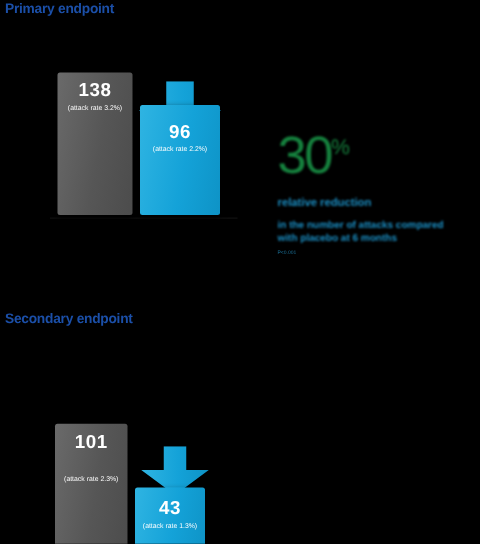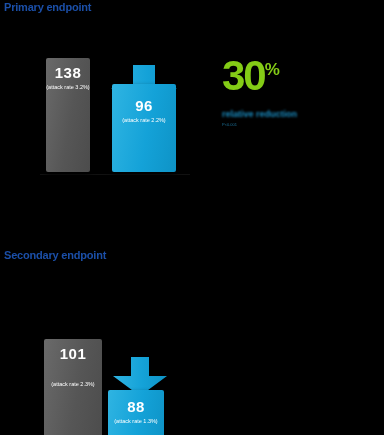--- a/index.html
+++ b/index.html
@@ -62,23 +62,24 @@
 
   
   .arrow{position:absolute;}
   .arrow svg{display:block;}
 
   
   .callout{position:absolute;}
   #call1{left:222px;top:56px;width:150px;}
 
   .pct{
-    font-size:42px;font-weight:bold;line-height:0.95;
-    color:#84cc16;letter-spacing:-2px;
+    font-size:42px;font-weight:normal;line-height:0.95;
+    color:#15803d;letter-spacing:-2px;
     filter:blur(0.7px);
+    margin-top:48px;
   }
   .pct sup{font-size:17px;vertical-align:super;letter-spacing:-1px;}
 
   .call-sub{
     font-size:9px;font-weight:bold;color:#1b8fc4;
     margin-top:13px;white-space:nowrap;
     filter:blur(0.8px);
   }
   .call-body{
     font-size:8px;font-weight:bold;color:#1b8fc4;
@@ -93,21 +94,21 @@
 </head>
 <body>
 
 <div class="section" id="sec1">
 
   <div class="sec-heading">Primary endpoint</div>
 
   <div class="bars" id="bars1">
     <div class="baseline"></div>
 
-    <div class="bar bar-gray" style="left:6px;width:44px;height:114px;">
+    <div class="bar bar-gray" style="left:6px;width:60px;height:114px;">
       <div class="bar-val">138</div>
       <div class="bar-sub">(attack rate 3.2%)</div>
     </div>
 
     <div class="arrow" style="left:68px;top:10px;width:72px;height:48px;">
       <svg width="72" height="48" viewBox="0 0 72 48">
         <defs>
           <linearGradient id="agrad1" x1="0" y1="0" x2="1" y2="0">
             <stop offset="0%" stop-color="#2fb4e2"></stop>
             <stop offset="55%" stop-color="#14a2d8"></stop>
@@ -122,20 +123,21 @@
       <div class="bar-val" style="margin-top:14px;">96</div>
       <div class="bar-sub">(attack rate 2.2%)</div>
     </div>
   </div>
 
   <div class="callout" id="call1">
     <div class="pct">
       <span>30</span><sup>%</sup>
     </div>
     <div class="call-sub">relative reduction</div>
+    <div class="call-body">in the number of attacks compared with placebo at 6 months</div>
     <div class="call-foot">P&lt;0.001</div>
   </div>
 </div>
 
 <div class="section" id="sec2">
 
   <div class="sec-heading">Secondary endpoint</div>
 
   <div class="bars" id="bars2">
 
@@ -151,18 +153,18 @@
             <stop offset="0%" stop-color="#2fb4e2"></stop>
             <stop offset="55%" stop-color="#14a2d8"></stop>
             <stop offset="100%" stop-color="#0e93c6"></stop>
           </linearGradient>
         </defs>
         <path d="M21,0 L39,0 L39,19 L57,19 L30,39 L3,19 L21,19 Z" fill="url(#agrad2)"></path>
       </svg>
     </div>
 
     <div class="bar bar-blue" style="left:70px;width:56px;height:56px;">
-      <div class="bar-val" style="margin-top:9px;">88</div>
+      <div class="bar-val" style="margin-top:9px;">43</div>
       <div class="bar-sub">(attack rate 1.3%)</div>
     </div>
   </div>
 
 </div>
 
 </body></html>

